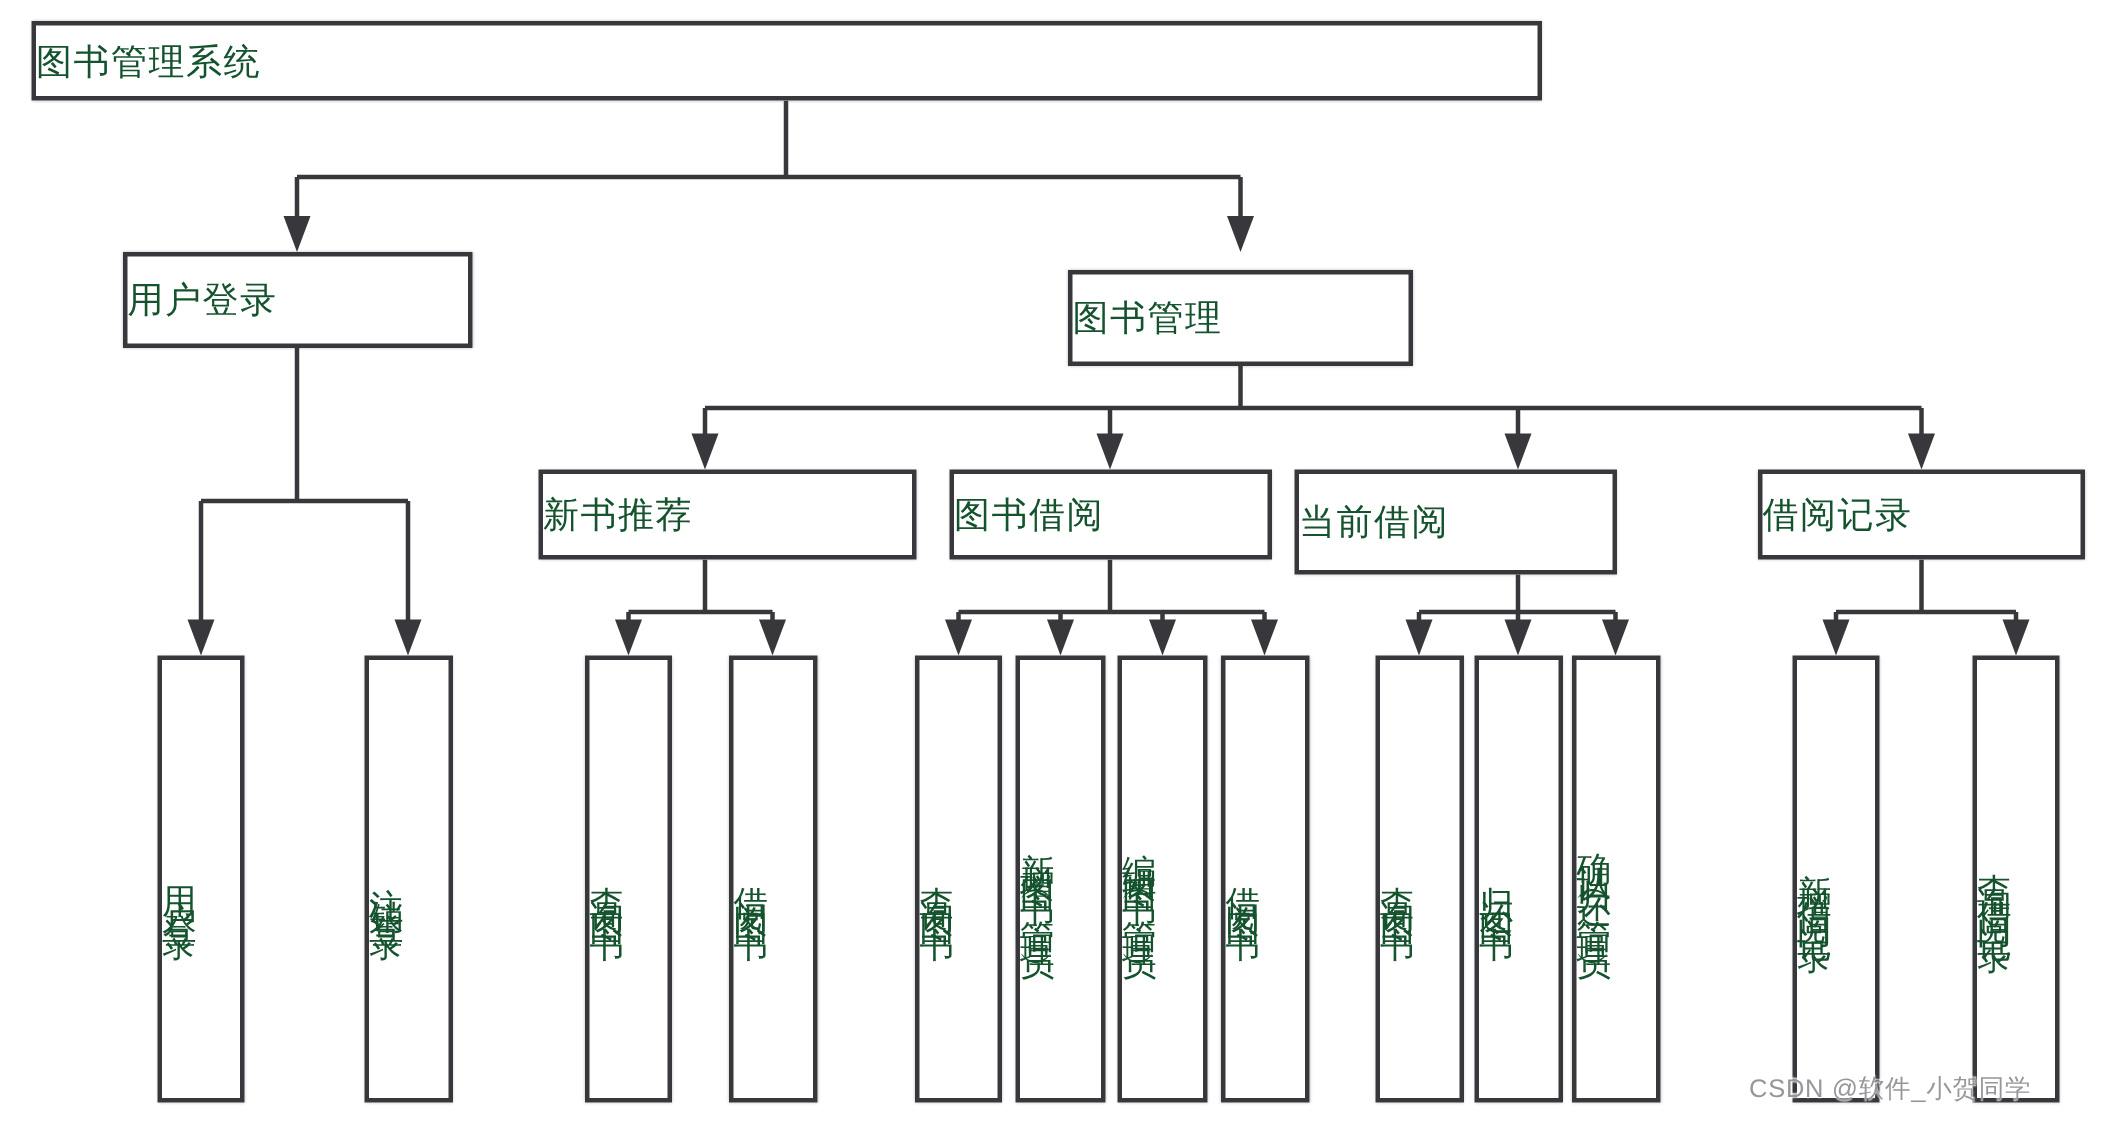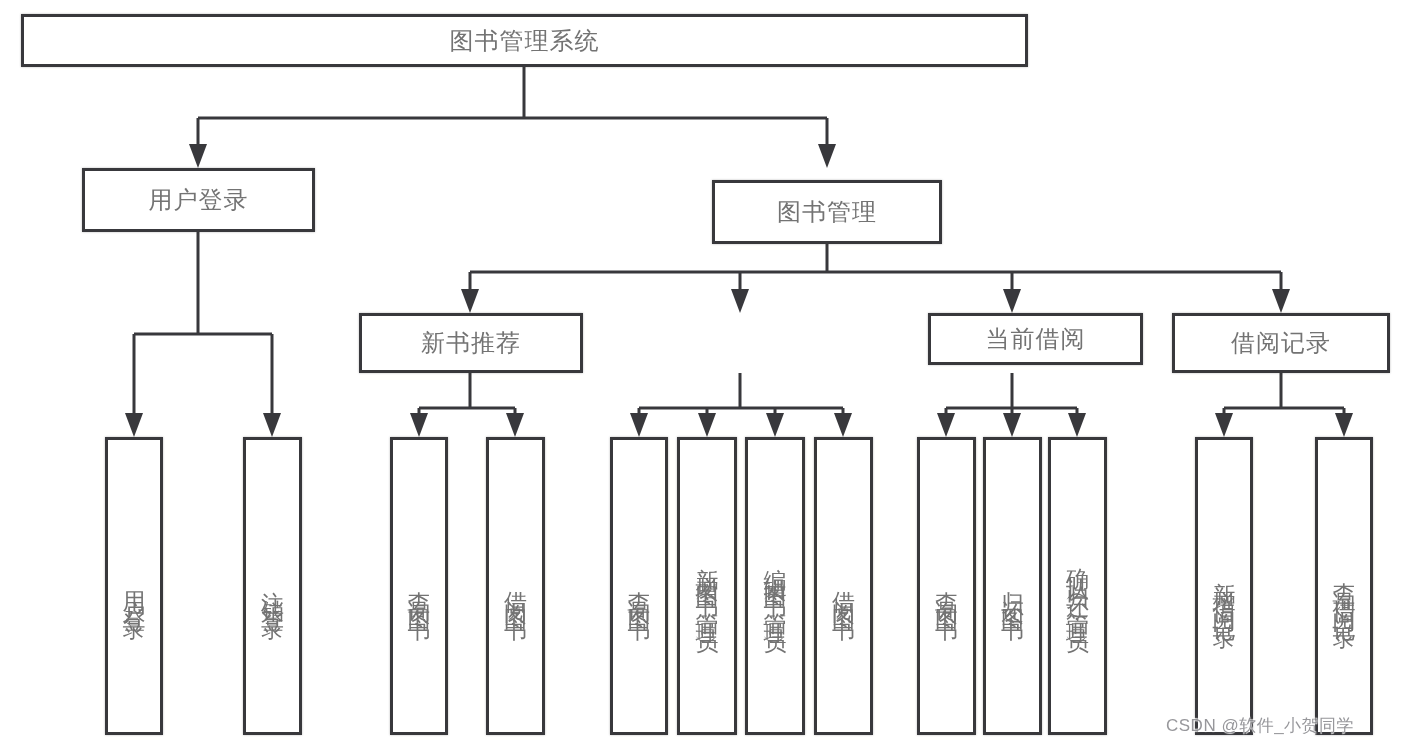--- a/index.html
+++ b/index.html
@@ -1,38 +1,38 @@
 <!DOCTYPE html>
 <html><head>
 <meta charset="utf-8">
 <style>
   html,body{margin:0;padding:0;background:#ffffff;}
   body{width:1405px;height:747px;font-family:"Liberation Sans","DejaVu Sans",sans-serif;}
   .canvas{position:relative;width:1405px;height:747px;overflow:hidden;background:#ffffff;}
   svg.connectors{position:absolute;left:0;top:0;z-index:1;}
   .node{
     position:absolute;box-sizing:border-box;background:#ffffff;
-    border:3px solid #38383c;color:#737373;
-    display:flex;align-items:center;justify-content:center;
+    border:3px solid #38383c;color:#14532d;
+    display:flex;align-items:center;justify-content:flex-start;
     z-index:2;box-shadow:0 0 2px rgba(60,60,60,.35);
   }
   .branch{font-size:24px;letter-spacing:1px;}
   .leaf{top:437px;height:298px;}
   .leaf span{
     writing-mode:vertical-rl;text-orientation:mixed;
     font-size:23px;line-height:1;letter-spacing:9px;
     margin-bottom:-9px;
   }
   
   #n-root{left:21px;top:14px;width:1007px;height:53px;}
   #n-login{left:82px;top:168px;width:233px;height:64px;}
   #n-mgmt{left:712px;top:168px;width:230px;height:64px;margin-top:12px;}
-  #n-newbook{left:359px;top:313px;width:224px;height:60px;}
+  #n-newbook{left:359px;top:313px;width:252px;height:60px;}
   #n-borrow{left:633px;top:313px;width:215px;height:60px;}
-  #n-current{left:928px;top:313px;width:215px;height:52px;}
+  #n-current{left:863px;top:313px;width:215px;height:70px;}
   #n-records{left:1172px;top:313px;width:218px;height:60px;}
   
   #lf-user-login{left:105px;width:58px;}
   #lf-logout{left:243px;width:59px;}
   #lf-nb-query{left:390px;width:58px;}
   #lf-nb-borrow{left:486px;width:59px;}
   #lf-bb-query{left:610px;width:58px;}
   #lf-bb-add{left:677px;width:60px;}
   #lf-bb-edit{left:745px;width:60px;}
   #lf-bb-borrow{left:814px;width:59px;}
@@ -92,20 +92,23 @@
   <div class="node branch" id="n-login">
     <span>用户登录</span>
   </div>
   <div class="node branch" id="n-mgmt">
     <span>图书管理</span>
   </div>
 
   <div class="node branch" id="n-newbook">
     <span>新书推荐</span>
   </div>
+  <div class="node branch" id="n-borrow">
+    <span>图书借阅</span>
+  </div>
   <div class="node branch" id="n-current">
     <span>当前借阅</span>
   </div>
   <div class="node branch" id="n-records">
     <span>借阅记录</span>
   </div>
 
   <div class="node leaf" id="lf-user-login">
     <span>用户登录</span>
   </div>

